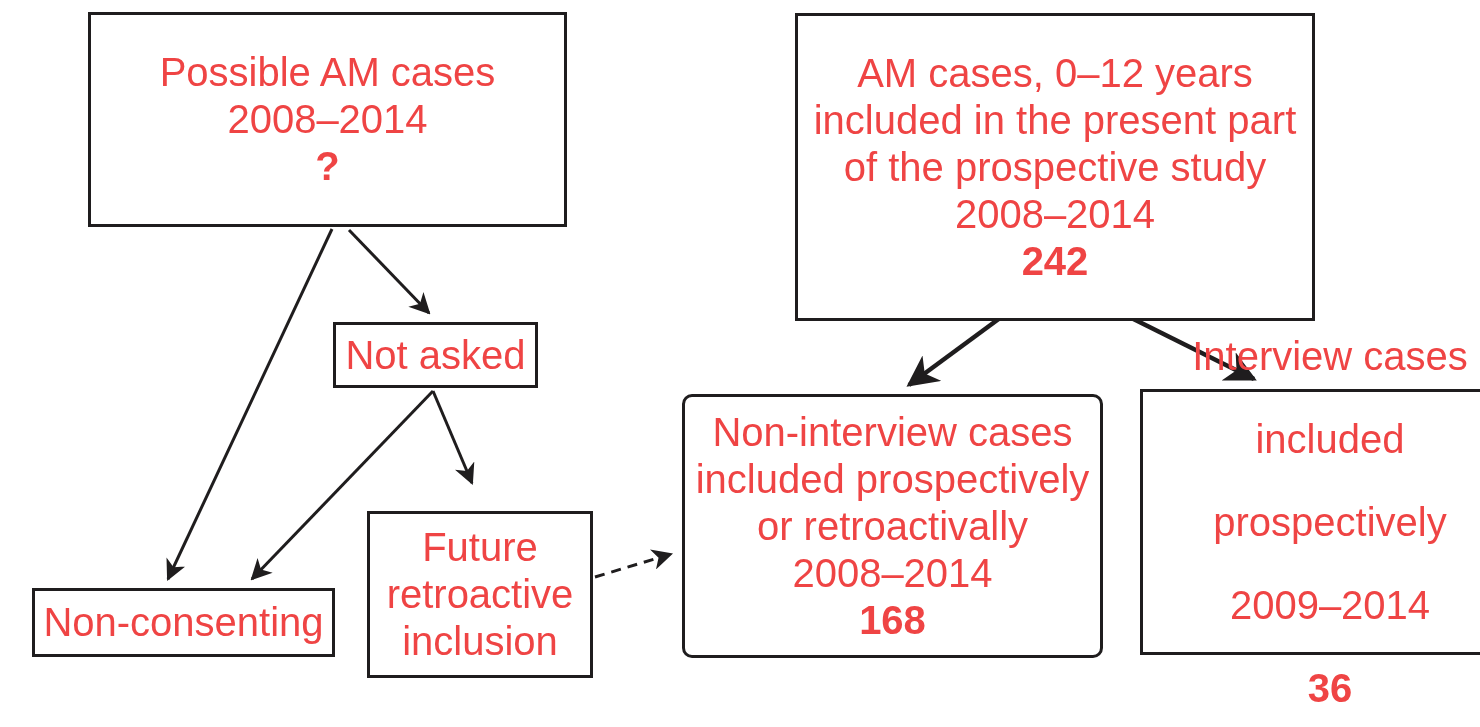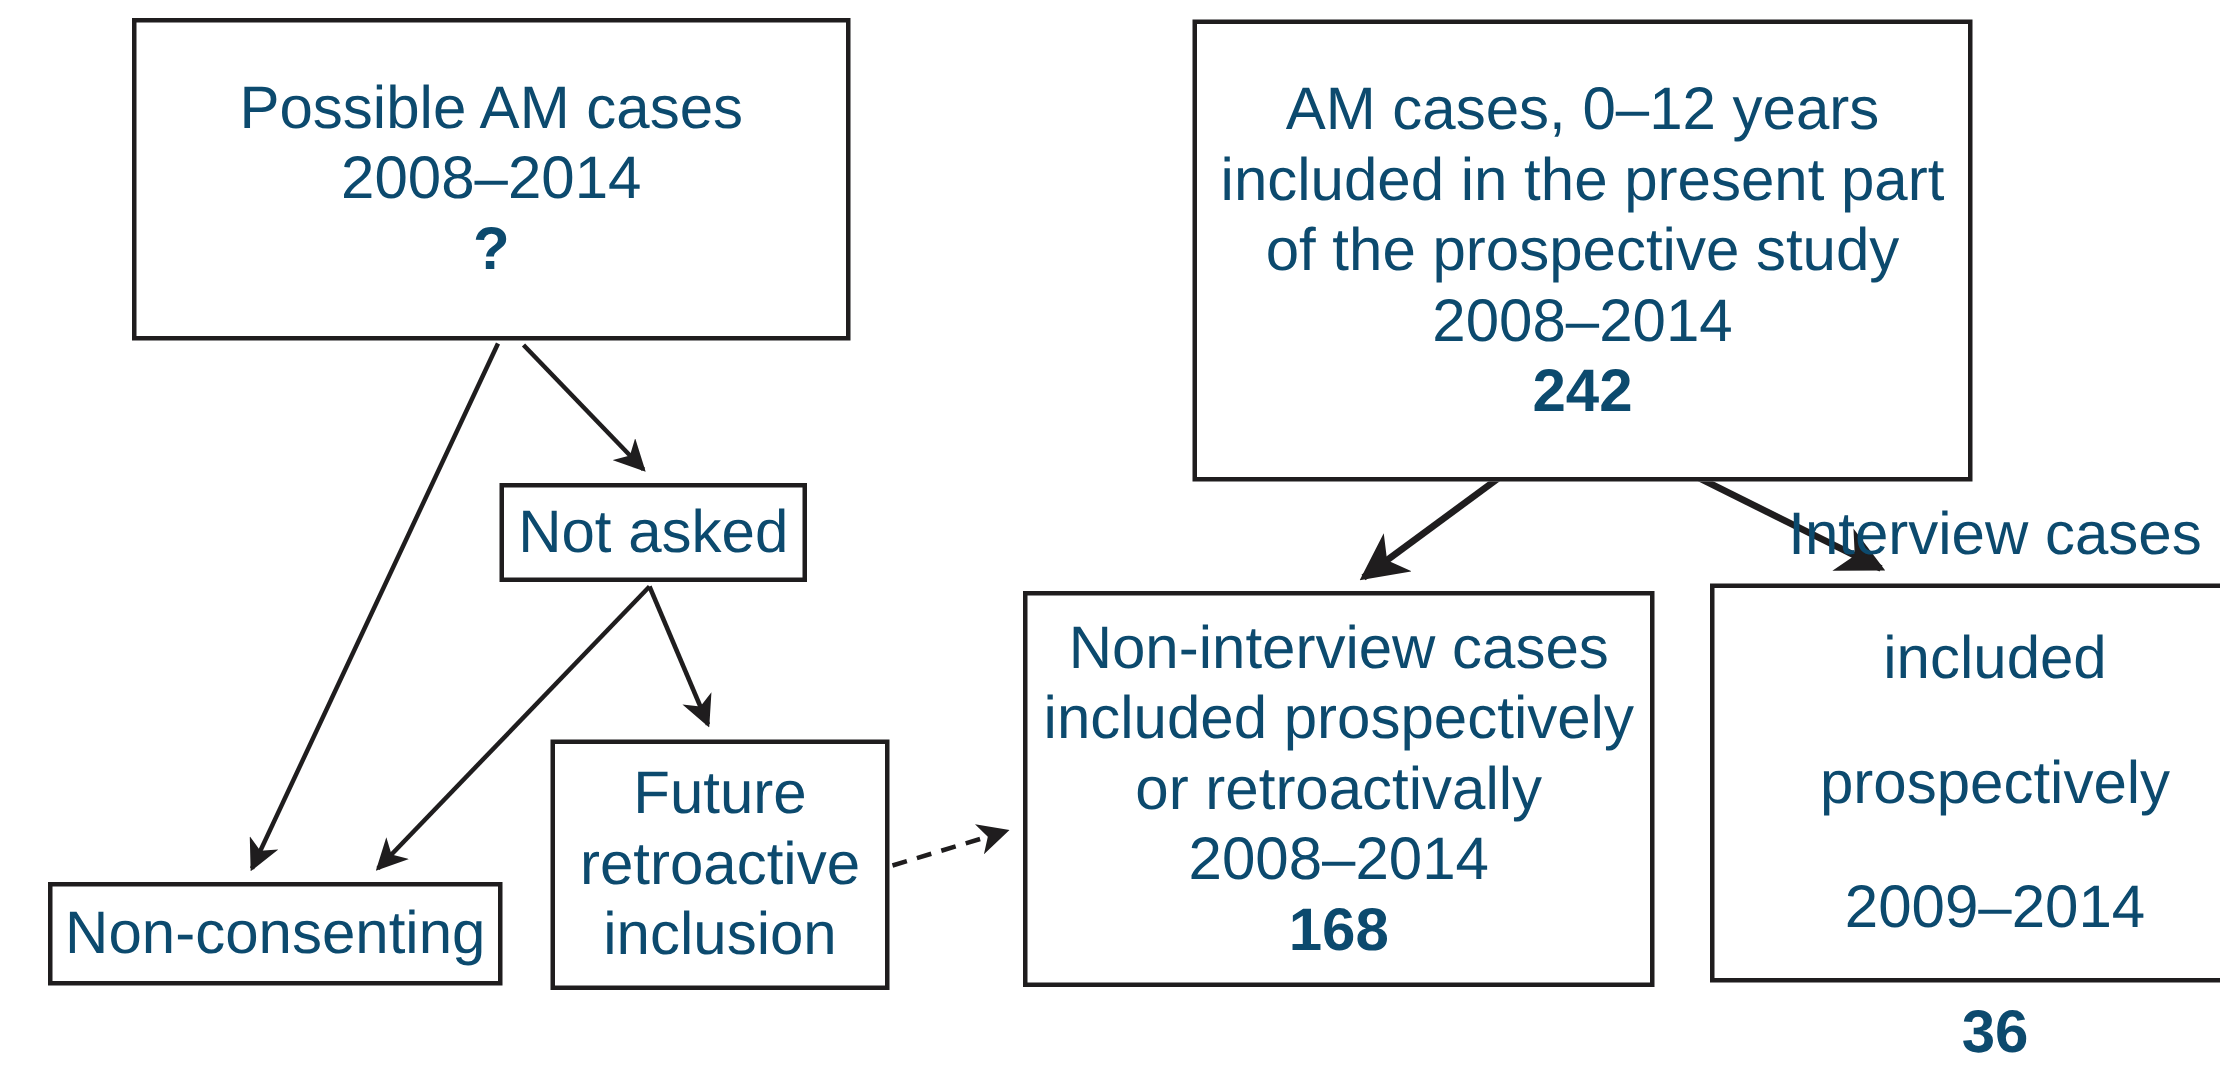--- a/index.html
+++ b/index.html
@@ -6,21 +6,21 @@
     margin: 0;
     padding: 0;
     background: #ffffff;
   }
   .stage {
     position: relative;
     width: 1480px;
     height: 727px;
     background: #ffffff;
     font-family: "Liberation Sans", sans-serif;
-    color: #0c4a6e;
+    color: #ef4444;
     overflow: hidden;
   }
   .edges-layer {
     position: absolute;
     left: 0;
     top: 0;
     width: 1480px;
     height: 727px;
   }
   .node {
@@ -41,22 +41,22 @@
     display: block;
   }
   .node .value {
     font-weight: 700;
   }
   
   .n-possible      { left: 88px;   top: 12px;  width: 479px; height: 215px; }
   .n-amcases       { left: 795px;  top: 13px;  width: 520px; height: 308px; }
   .n-notasked      { left: 333px;  top: 322px; width: 205px; height: 66px;  }
   .n-nonconsenting { left: 32px;   top: 588px; width: 303px; height: 69px;  }
-  .n-future        { left: 367px;  top: 493px; width: 226px; height: 167px; }
-  .n-noninterview  { left: 682px;  top: 394px; width: 421px; height: 264px; }
+  .n-future        { left: 367px;  top: 511px; width: 226px; height: 167px; }
+  .n-noninterview  { left: 682px;  top: 394px; width: 421px; height: 264px; border-radius: 10px; }
   .n-interview     { left: 1140px; top: 389px; width: 380px; height: 266px; gap: 36px; }
 </style>
 </head>
 <body>
 
 <div class="stage">
 
   <svg class="edges-layer" viewBox="0 0 1480 727" xmlns="http://www.w3.org/2000/svg">
     <defs>
       <marker id="ah" viewBox="0 0 10 10" refX="9" refY="5" markerWidth="7" markerHeight="7" orient="auto">

